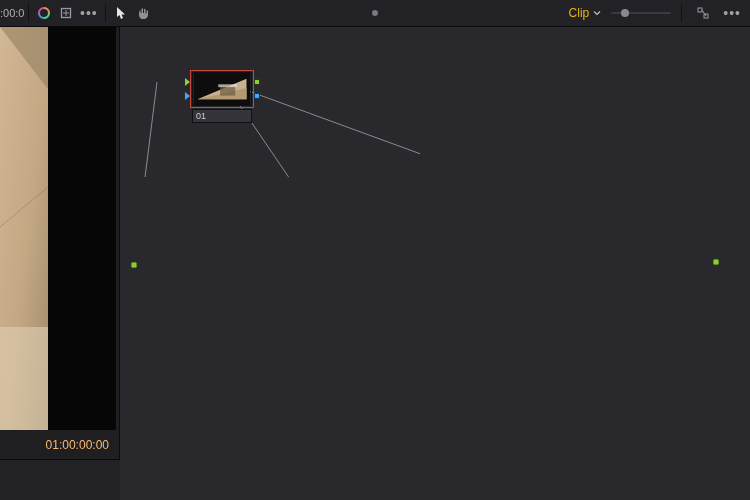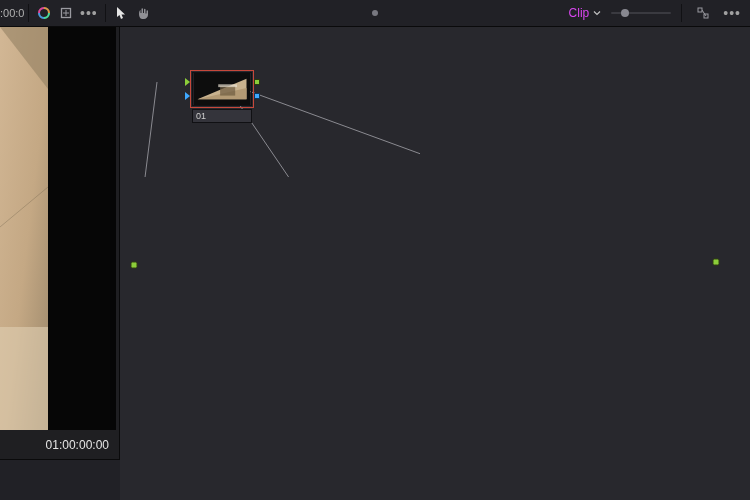--- a/index.html
+++ b/index.html
@@ -55,21 +55,21 @@
     width: 6px; height: 6px;
     margin-left: -3px;
     border-radius: 50%;
     background: #787880;
   }
   .clip-dd {
     display: flex;
     align-items: center;
     gap: 4px;
     font-size: 12px;
-    color: #d946ef;
+    color: #eab308;
     cursor: pointer;
     padding: 2px 4px;
   }
   .slider {
     width: 60px;
     height: 2px;
     background: #3a3a40;
     border-radius: 1px;
     position: relative;
   }
@@ -117,21 +117,21 @@
     bottom: 0;
     height: 30px;
     border-bottom: 1px solid #0a0a0b;
     display: flex;
     align-items: center;
     justify-content: flex-end;
     padding-right: 10px;
   }
   .viewer-tc {
     font-size: 12px;
-    color: #e5e5e5;
+    color: #fdba74;
     font-variant-numeric: tabular-nums;
   }
   
   .node-graph {
     position: absolute;
     left: 120px; top: 27px;
     right: 0; bottom: 0;
     background: #28282d;
   }
   .edges {

